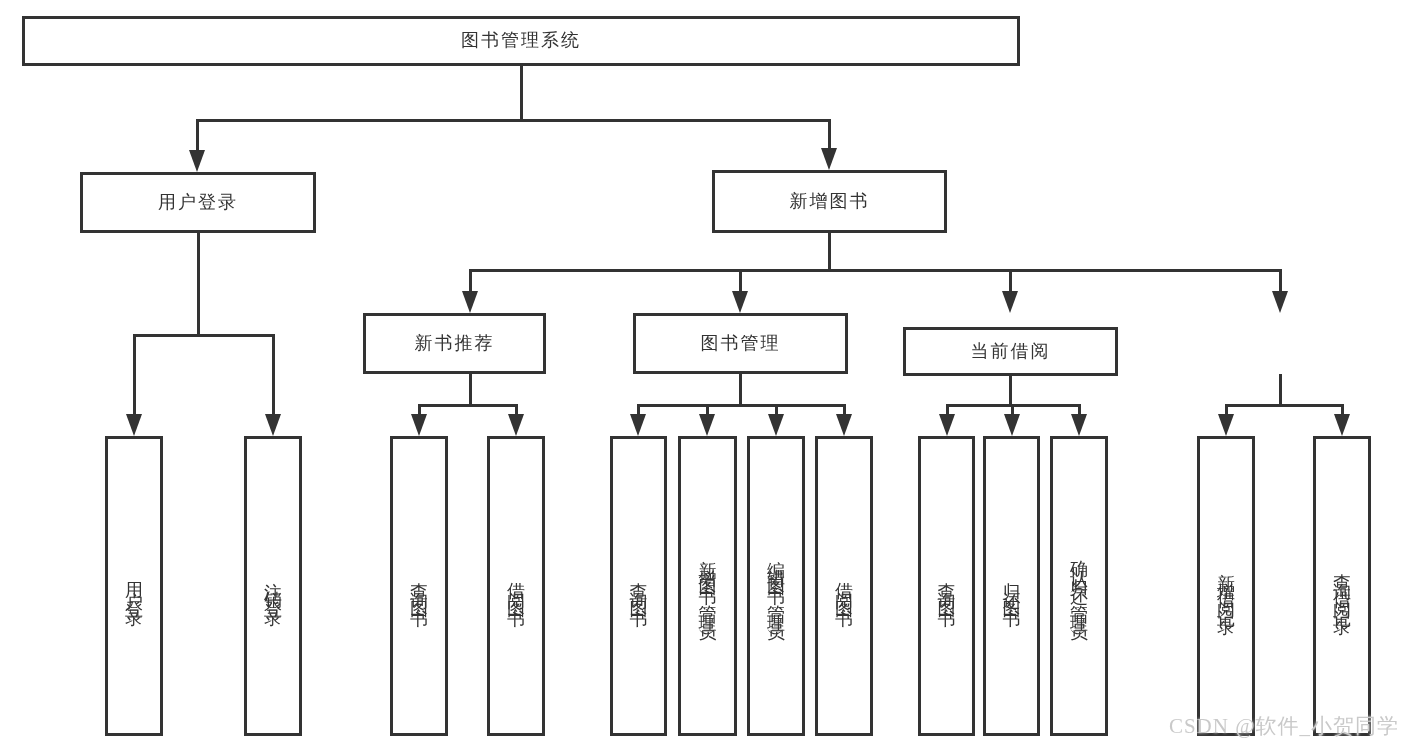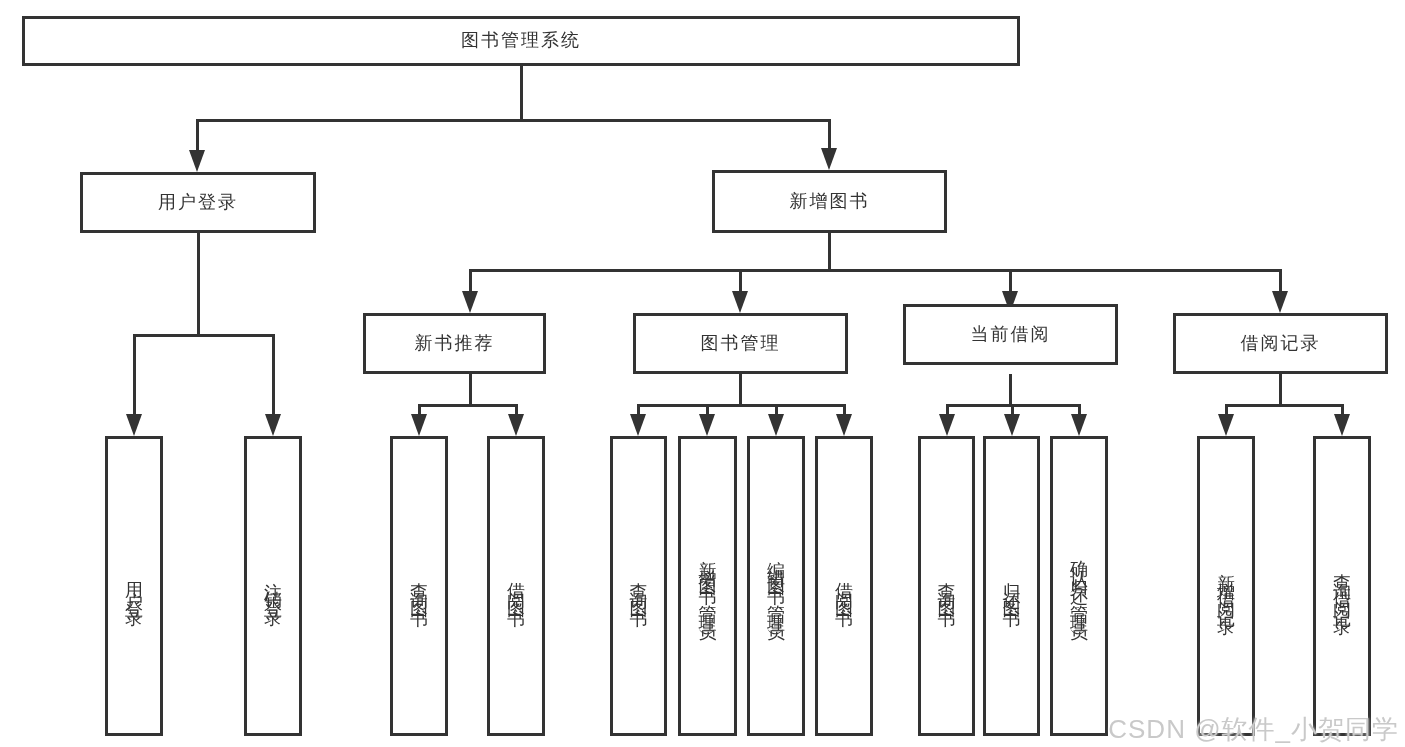--- a/index.html
+++ b/index.html
@@ -1,55 +1,54 @@
 <!DOCTYPE html>
 <html style="--line: #333333; --wm: #c9c9c9;"><head>
 <meta charset="utf-8">
 <style>
   html,body{margin:0;padding:0;background:#fff;}
   .canvas{
     position:relative;width:1405px;height:747px;background:#fff;overflow:hidden;
-    font-family:Liberation Sans, sans-serif;
+    font-family:Liberation Serif, serif;
   }
   .node{
     position:absolute;box-sizing:border-box;border:3px solid var(--line,#333);
     background:#fff;display:flex;align-items:center;justify-content:center;
     color:#333;z-index:2;
   }
   .node.h{font-size:18px;letter-spacing:2px;line-height:1.2;}
   .node.v{
     writing-mode:vertical-rl;font-size:18px;letter-spacing:9px;line-height:1;
     padding:6px 0;
   }
   .line{position:absolute;background:var(--line,#333);z-index:1;}
   .arrow{
     position:absolute;width:0;height:0;z-index:1;
     border-left:8px solid transparent;border-right:8px solid transparent;
     border-top:22px solid var(--line,#333);
   }
   .watermark{
     position:absolute;right:6px;top:712px;z-index:5;
-    font-size:26px;color:var(--wm,#c9c9c9);text-shadow:0 0 3px #fff;
+    font-size:21px;color:var(--wm,#c9c9c9);text-shadow:0 0 3px #fff;
     letter-spacing:1px;white-space:nowrap;
   }
 </style>
 </head>
 <body>
 
 <div class="canvas">
 
   <div class="node h" style="left:22px;top:16px;width:998px;height:50px">图书管理系统</div>
 
   <div class="node h" style="left:80px;top:172px;width:236px;height:61px">用户登录</div>
   <div class="node h" style="left:712px;top:170px;width:235px;height:63px">新增图书</div>
 
   <div class="node h" style="left:363px;top:313px;width:183px;height:61px">新书推荐</div>
   <div class="node h" style="left:633px;top:313px;width:215px;height:61px">图书管理</div>
-  <div class="node h" style="left:903px;top:304px;width:215px;height:61px">当前借阅</div>
-  <div class="node h" style="left:1173px;top:313px;width:215px;height:61px">借阅记录</div>
+  <div class="node h" style="left:903px;top:327px;width:215px;height:49px">当前借阅</div>
 
   <div class="node v" style="left:105px;top:436px;width:58px;height:300px">用户登录</div>
   <div class="node v" style="left:244px;top:436px;width:58px;height:300px">注销登录</div>
 
   <div class="node v" style="left:390px;top:436px;width:58px;height:300px">查询图书</div>
   <div class="node v" style="left:487px;top:436px;width:58px;height:300px">借阅图书</div>
 
   <div class="node v" style="left:610px;top:436px;width:57px;height:300px">查询图书</div>
   <div class="node v" style="left:678px;top:436px;width:59px;height:300px">新增图书（管理员）</div>
   <div class="node v" style="left:747px;top:436px;width:58px;height:300px">编辑图书（管理员）</div>

